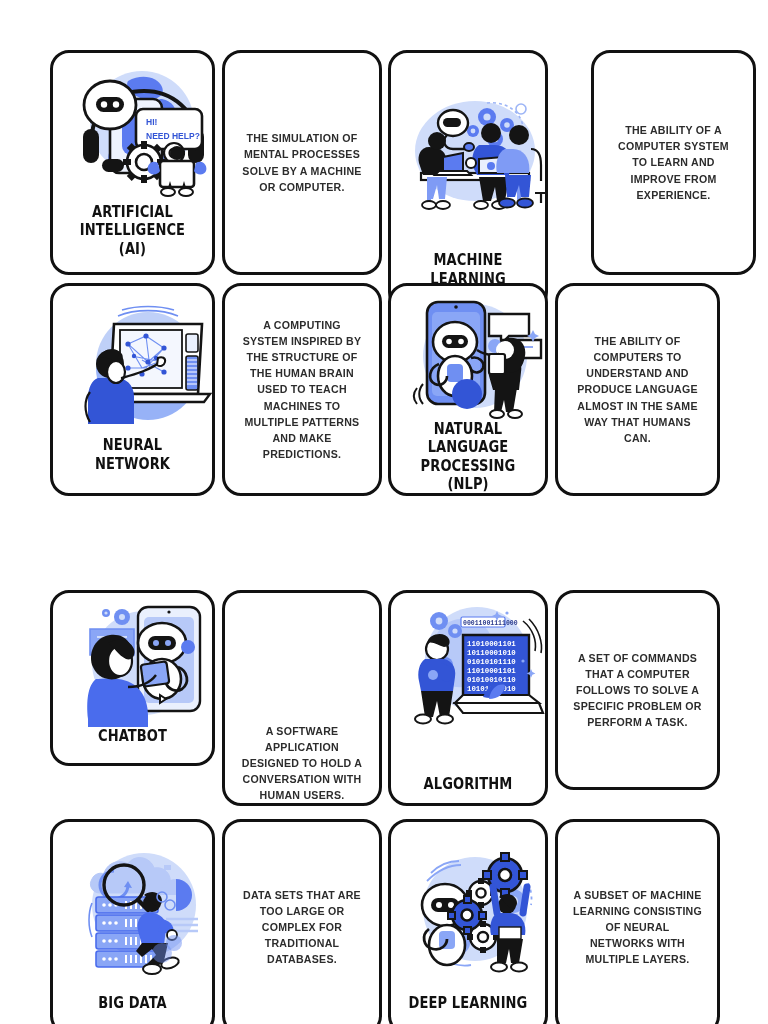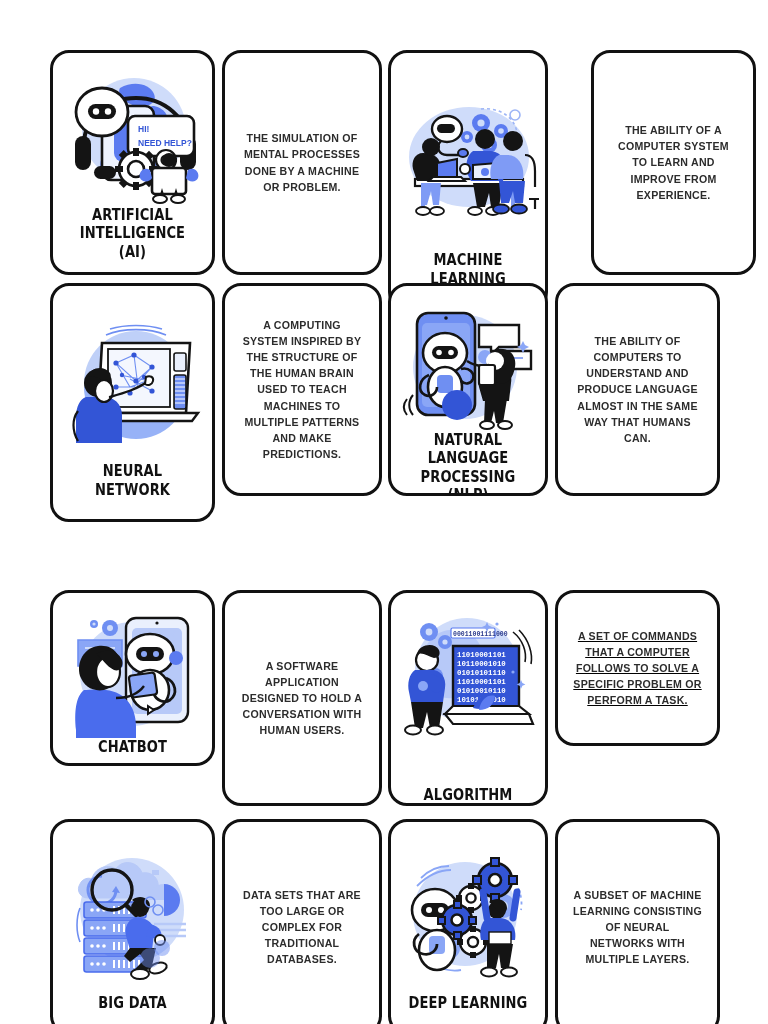--- a/index.html
+++ b/index.html
@@ -28,22 +28,22 @@
   .col2{left:222px;width:160px;}
   .col3{left:388px;width:160px;}
   .col4{left:555px;width:165px;}
 
   .card.term{display:flex;flex-direction:column;align-items:center;}
   .card.def{display:flex;align-items:center;justify-content:center;}
 
   
   .illus{
     position:relative;width:100%;flex:1 1 auto;
-    display:flex;align-items:center;justify-content:center;
-    padding-top:17px;box-sizing:border-box;
+    display:flex;align-items:center;justify-content:flex-end;
+    padding-top:6px;box-sizing:border-box;
   }
   .art{position:relative;width:142px;height:136px;}
   .art.small{width:134px;height:128px;}
 
   
   .term-title{
     width:100%;text-align:center;box-sizing:border-box;
     padding:0 4px 14px 4px;
     font-family:"Liberation Sans Narrow","DejaVu Sans Condensed","Liberation Sans",sans-serif;
     font-weight:700;font-size:16.5px;line-height:1.12;
@@ -127,21 +127,21 @@
             </svg>
           </div>
         </div>
         <div class="term-title two">
           <div>ARTIFICIAL</div>
           <div>INTELLIGENCE (AI)</div>
         </div>
       </div>
 
       <div class="card def col2" style="height:225px;">
-        <div class="def-text">THE SIMULATION OF MENTAL PROCESSES DONE BY A MACHINE OR PROBLEM.</div>
+        <div class="def-text">THE SIMULATION OF MENTAL PROCESSES SOLVE BY A MACHINE OR COMPUTER.</div>
       </div>
 
       <div class="card term col3" style="height:261px;">
         <div class="illus">
           <div class="art">
             <svg viewBox="0 0 142 136" width="142" height="136">
               <ellipse cx="72" cy="64" rx="60" ry="50" fill="#cfdcfa"></ellipse>
               <g stroke="#9db5f6" stroke-width="1.6" fill="none" stroke-dasharray="3 3">
                 <path d="M84 16c18-2 34 8 36 24"></path>
               </g>
@@ -204,21 +204,21 @@
         </div>
       </div>
 
       <div class="card def col4" style="height:225px;margin-left:36px;">
         <div class="def-text">THE ABILITY OF A COMPUTER SYSTEM TO LEARN AND IMPROVE FROM EXPERIENCE.</div>
       </div>
     </div>
 
     <div class="row row-h2" style="margin-top:8px;">
 
-      <div class="card term col1" style="height:239px;">
+      <div class="card term col1" style="height:213px;">
         <div class="illus">
           <div class="art small">
             <svg viewBox="0 0 134 128" width="134" height="128">
               <circle cx="70" cy="64" r="52" fill="#bfd0f8"></circle>
               <path d="M18 68a52 52 0 0 0 104 0z" fill="#97b2f7"></path>
               <g fill="none" stroke="#6f8ff2" stroke-width="1.6">
                 <path d="M40 16a44 20 0 0 1 60 0"></path>
                 <path d="M44 10a44 18 0 0 1 52 0"></path>
               </g>
 
@@ -364,21 +364,21 @@
                 <path d="M106 24l3 3M110 20l-3 3M108 92l3 3M112 88l-3 3"></path>
               </g>
             </svg>
           </div>
         </div>
         <div class="term-title one">
           <div>CHATBOT</div>
         </div>
       </div>
 
-      <div class="card def col2" style="height:216px;">
+      <div class="card def col2" style="height:216px;align-items:flex-end;">
         <div class="def-text">A SOFTWARE APPLICATION DESIGNED TO HOLD A CONVERSATION WITH HUMAN USERS.</div>
       </div>
 
       <div class="card term col3" style="height:216px;gap:48px;">
         <div class="illus">
           <div class="art small">
             <svg viewBox="0 0 134 128" width="134" height="128">
               <circle cx="66" cy="60" r="52" fill="#cfdcfa"></circle>
 
               <path d="M22 52c0-22 16-34 34-32 20 2 28 18 26 36-2 16-12 30-30 32-20 2-30-14-30-36z" fill="#b7c9f8"></path>
@@ -432,21 +432,21 @@
                   <circle cx="112" cy="62" r="1.6"></circle>
               </g>
             </svg>
           </div>
         </div>
         <div class="term-title one">
           <div>ALGORITHM</div>
         </div>
       </div>
 
-      <div class="card def col4" style="height:156px;text-decoration:underline;">
+      <div class="card def col4" style="height:200px;">
         <div class="def-text">A SET OF COMMANDS THAT A COMPUTER FOLLOWS TO SOLVE A SPECIFIC PROBLEM OR PERFORM A TASK.</div>
       </div>
     </div>
 
     <div class="row" style="height:216px;margin-top:7px;">
 
       <div class="card term col1" style="height:216px;">
         <div class="illus">
           <div class="art small">
             <svg viewBox="0 0 134 128" width="134" height="128">

